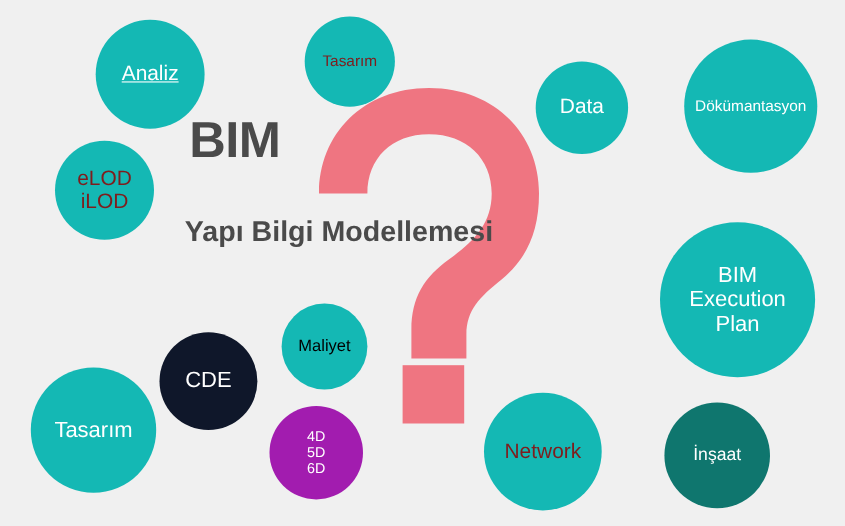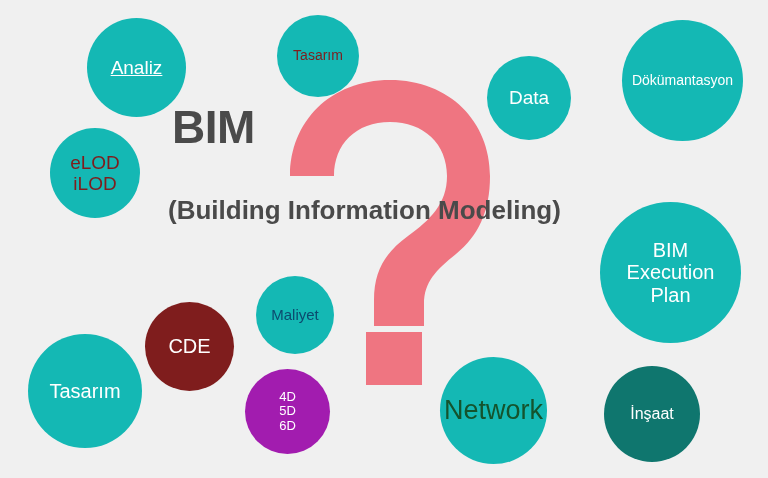--- a/index.html
+++ b/index.html
@@ -103,52 +103,52 @@
   <div id="bubble-layer">
       <div class="bubble" style="left: 87px; top: 18px; width: 99px; height: 99px; font-size: 19px; background: rgb(20, 184, 180); color: rgb(255, 255, 255); text-decoration: underline;">
         <span class="blabel">Analiz</span>
       </div>
       <div class="bubble" style="left: 277px; top: 15px; width: 82px; height: 82px; font-size: 14px; background: rgb(20, 184, 180); color: #7f1d1d;">
         <span class="blabel">Tasarım</span>
       </div>
       <div class="bubble" style="left: 487px; top: 56px; width: 84px; height: 84px; font-size: 19px; background: rgb(20, 184, 180); color: rgb(255, 255, 255);">
         <span class="blabel">Data</span>
       </div>
-      <div class="bubble" style="left: 622px; top: 20px; width: 121px; height: 121px; font-size: 14px; background: rgb(20, 184, 180); color: rgb(255, 255, 255);">
+      <div class="bubble" style="left: 622px; top: 36px; width: 121px; height: 121px; font-size: 14px; background: rgb(20, 184, 180); color: rgb(255, 255, 255);">
         <span class="blabel">Dökümantasyon</span>
       </div>
       <div class="bubble" style="left: 50px; top: 128px; width: 90px; height: 90px; font-size: 19px; background: rgb(20, 184, 180); color: #7f1d1d;">
         <span class="blabel">eLOD
 iLOD</span>
       </div>
       <div class="bubble" style="left: 600px; top: 202px; width: 141px; height: 141px; font-size: 20px; background: rgb(20, 184, 180); color: rgb(255, 255, 255);">
         <span class="blabel">BIM
 Execution Plan</span>
       </div>
-      <div class="bubble" style="left: 256px; top: 276px; width: 78px; height: 78px; font-size: 15px; background: rgb(20, 184, 180); color: #0c4a6e;">
+      <div class="bubble" style="left: 256px; top: 276px; width: 78px; height: 78px; font-size: 15px; background: rgb(20, 184, 180); color: #000000;">
         <span class="blabel">Maliyet</span>
       </div>
-      <div class="bubble" style="left: 145px; top: 302px; width: 89px; height: 89px; font-size: 20px; background: #7f1d1d; color: rgb(255, 255, 255);">
+      <div class="bubble" style="left: 145px; top: 302px; width: 89px; height: 89px; font-size: 20px; background: #0f172a; color: rgb(255, 255, 255);">
         <span class="blabel">CDE</span>
       </div>
       <div class="bubble" style="left: 28px; top: 334px; width: 114px; height: 114px; font-size: 20px; background: rgb(20, 184, 180); color: rgb(255, 255, 255);">
         <span class="blabel">Tasarım</span>
       </div>
       <div class="bubble" style="left: 245px; top: 369px; width: 85px; height: 85px; font-size: 13px; background: #a21caf; color: rgb(255, 255, 255); justify-content: center;">
         <span class="blabel">4D
 5D
 6D</span>
       </div>
-      <div class="bubble" style="left: 440px; top: 357px; width: 107px; height: 107px; font-size: 27px; background: rgb(20, 184, 180); color: #14532d;">
+      <div class="bubble" style="left: 440px; top: 357px; width: 107px; height: 107px; font-size: 19px; background: rgb(20, 184, 180); color: #7f1d1d;">
         <span class="blabel">Network</span>
       </div>
       <div class="bubble" style="left: 604px; top: 366px; width: 96px; height: 96px; font-size: 16px; background: #0f766e; color: rgb(255, 255, 255);">
         <span class="blabel">İnşaat</span>
       </div>
     </div>
 
   <div class="bim-title">BIM</div>
 
   <div class="subtitle">
-    <span class="line">(Building Information Modeling)</span>
+    <span class="line">Yapı Bilgi Modellemesi</span>
   </div>
 
 </div>
 
 </body></html>

